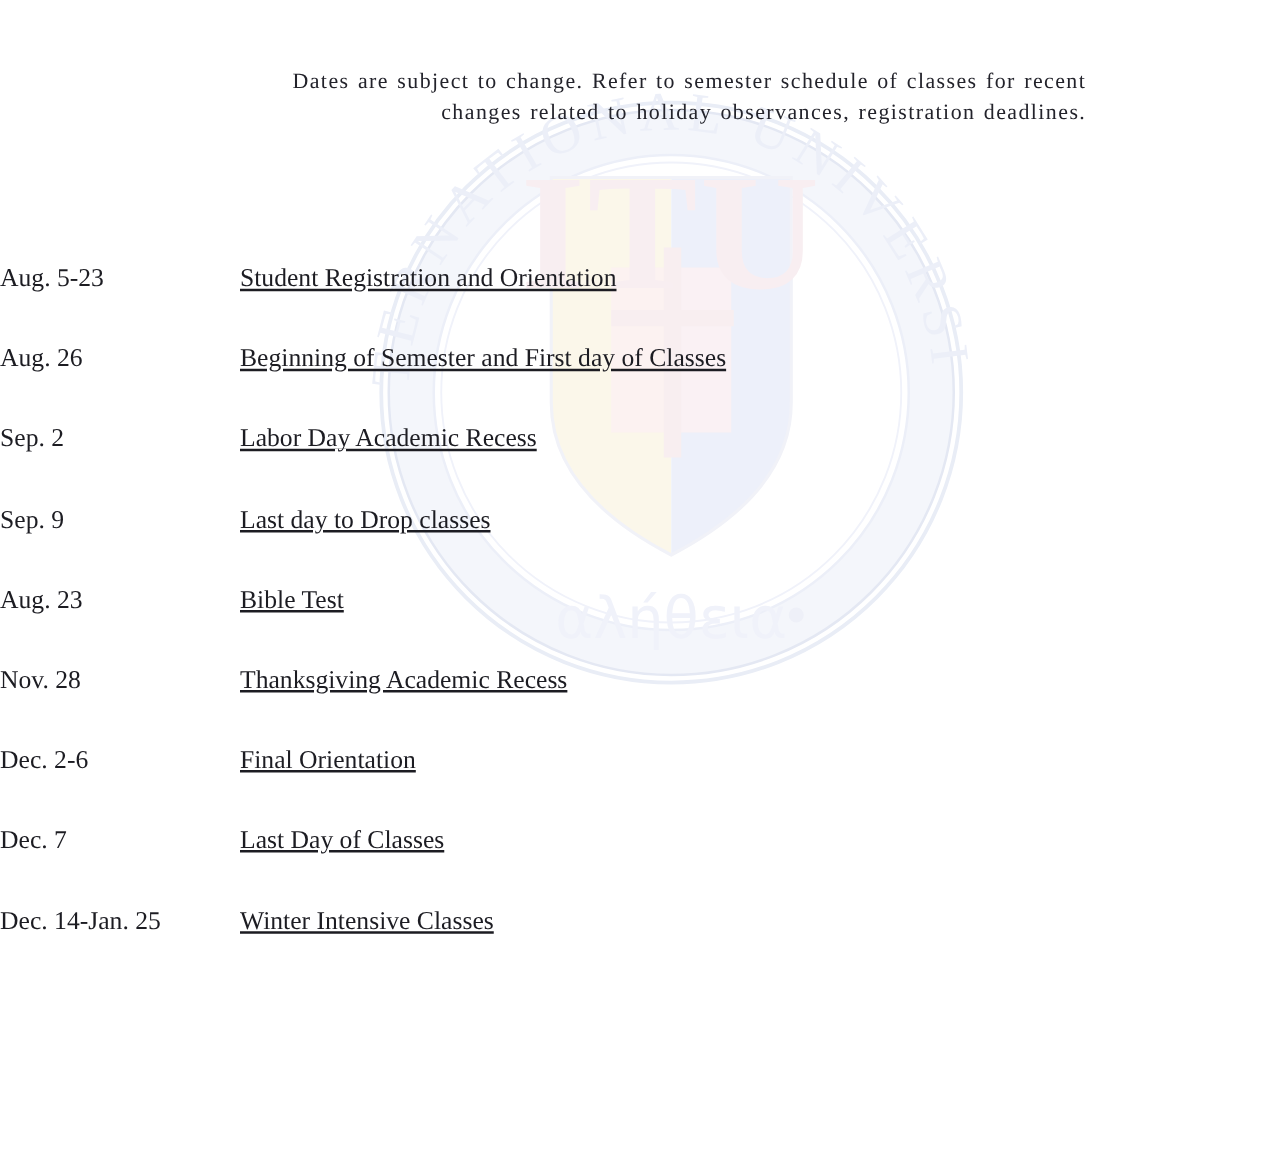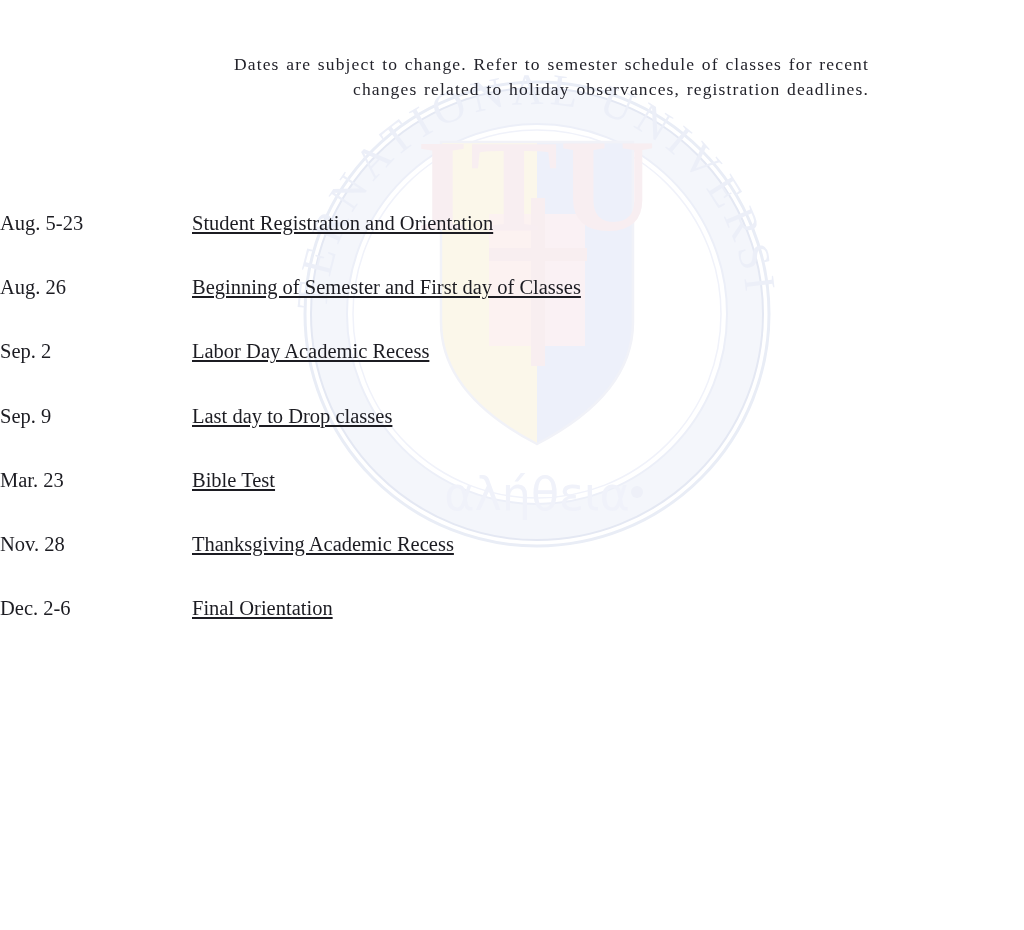--- a/index.html
+++ b/index.html
@@ -154,27 +154,35 @@
       </tr>
       <tr>
         <td class="cal-date">Sep. 2</td>
         <td class="cal-event">Labor Day Academic Recess</td>
       </tr>
       <tr>
         <td class="cal-date">Sep. 9</td>
         <td class="cal-event">Last day to Drop classes</td>
       </tr>
       <tr>
-        <td class="cal-date">Mar. 23</td>
+        <td class="cal-date">Aug. 23</td>
         <td class="cal-event">Bible Test</td>
       </tr>
       <tr>
         <td class="cal-date">Nov. 28</td>
         <td class="cal-event">Thanksgiving Academic Recess</td>
       </tr>
       <tr>
         <td class="cal-date">Dec. 2-6</td>
         <td class="cal-event">Final Orientation</td>
       </tr>
+      <tr>
+        <td class="cal-date">Dec. 7</td>
+        <td class="cal-event">Last Day of Classes</td>
+      </tr>
+      <tr>
+        <td class="cal-date">Dec. 14-Jan. 25</td>
+        <td class="cal-event">Winter Intensive Classes</td>
+      </tr>
     </tbody>
   </table>
 
 </div>
 
 </body></html>

